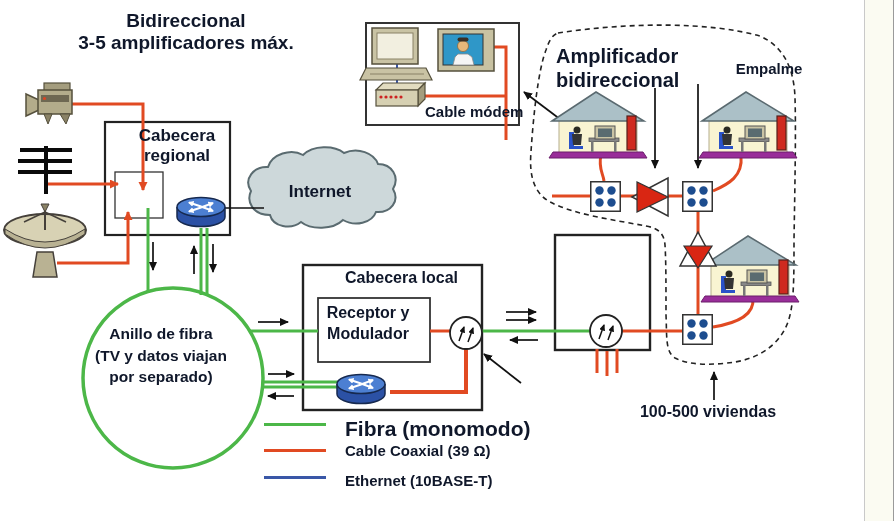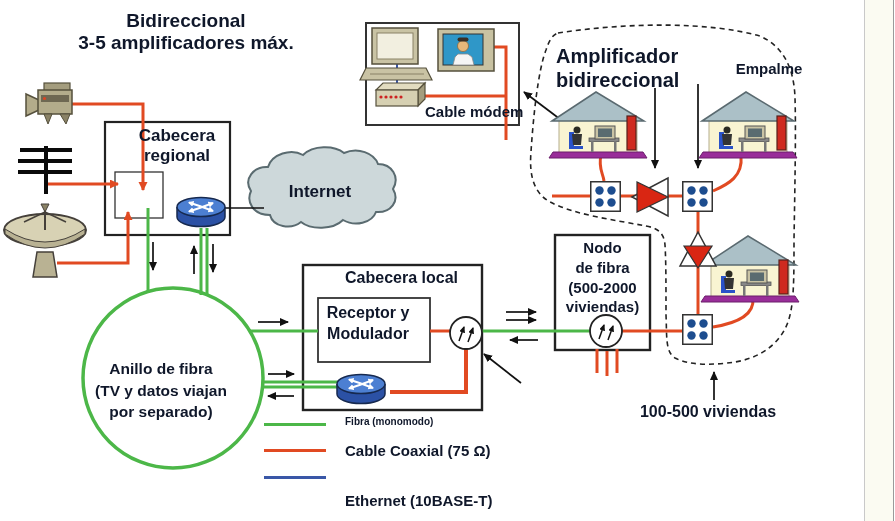--- a/index.html
+++ b/index.html
@@ -237,42 +237,38 @@
 
   <div class="lbl ctr" style="left:270px;top:182px;width:100px;font-size:17px;">Internet</div>
 
   <div class="lbl nowrap" style="left:377px;top:103px;font-size:15px;margin-left:48px;">Cable módem</div>
 
   <div class="lbl ctr" style="left:556px;top:45px;width:118px;font-size:20px;line-height:1.18;">Amplificador
 bidireccional</div>
 
   <div class="lbl ctr" style="left:693px;top:60px;width:80px;font-size:15px;margin-left:36px;">Empalme</div>
 
-  <div class="lbl ctr" style="left:556px;top:238px;width:93px;font-size:15px;line-height:1.32;">Nodo
-de fibra
-(500-2000
-viviendas)</div>
 
   <div class="lbl ctr" style="left:304px;top:268px;width:195px;font-size:16px;">Cabecera local</div>
 
   <div class="lbl ctr" style="left:319px;top:303px;width:98px;font-size:16px;line-height:1.3;">Receptor y
 Modulador</div>
 
 
-  <div class="lbl ctr" style="left:83px;top:358px;width:156px;font-size:15.5px;line-height:1.4;">Anillo de fibra
+  <div class="lbl ctr" style="left:83px;top:323px;width:156px;font-size:15.5px;line-height:1.4;">Anillo de fibra
 (TV y datos viajan
 por separado)</div>
 
 
   <div class="lbl ctr" style="left:633px;top:402px;width:150px;font-size:16px;">100-500 viviendas</div>
 
   <div>
     <div class="swatch" style="top: 423px; background: rgb(76, 183, 72);"></div>
-    <div class="lbl nowrap" style="left:345px;top:416px;font-size:10px;">Fibra (monomodo)</div>
+    <div class="lbl nowrap" style="left:345px;top:416px;font-size:21px;">Fibra (monomodo)</div>
 
     <div class="swatch" style="top: 449px; background: rgb(225, 74, 34);"></div>
-    <div class="lbl nowrap" style="left:345px;top:442px;font-size:15px;">Cable Coaxial (75 Ω)</div>
+    <div class="lbl nowrap" style="left:345px;top:442px;font-size:15px;">Cable Coaxial (39 Ω)</div>
 
     <div class="swatch" style="top: 476px; background: rgb(58, 87, 167);"></div>
-    <div class="lbl nowrap" style="left:345px;top:492px;font-size:15px;text-align:right;">Ethernet (10BASE-T)</div>
+    <div class="lbl nowrap" style="left:345px;top:472px;font-size:15px;text-align:right;">Ethernet (10BASE-T)</div>
   </div>
 
 </div>
 
 </body></html>

